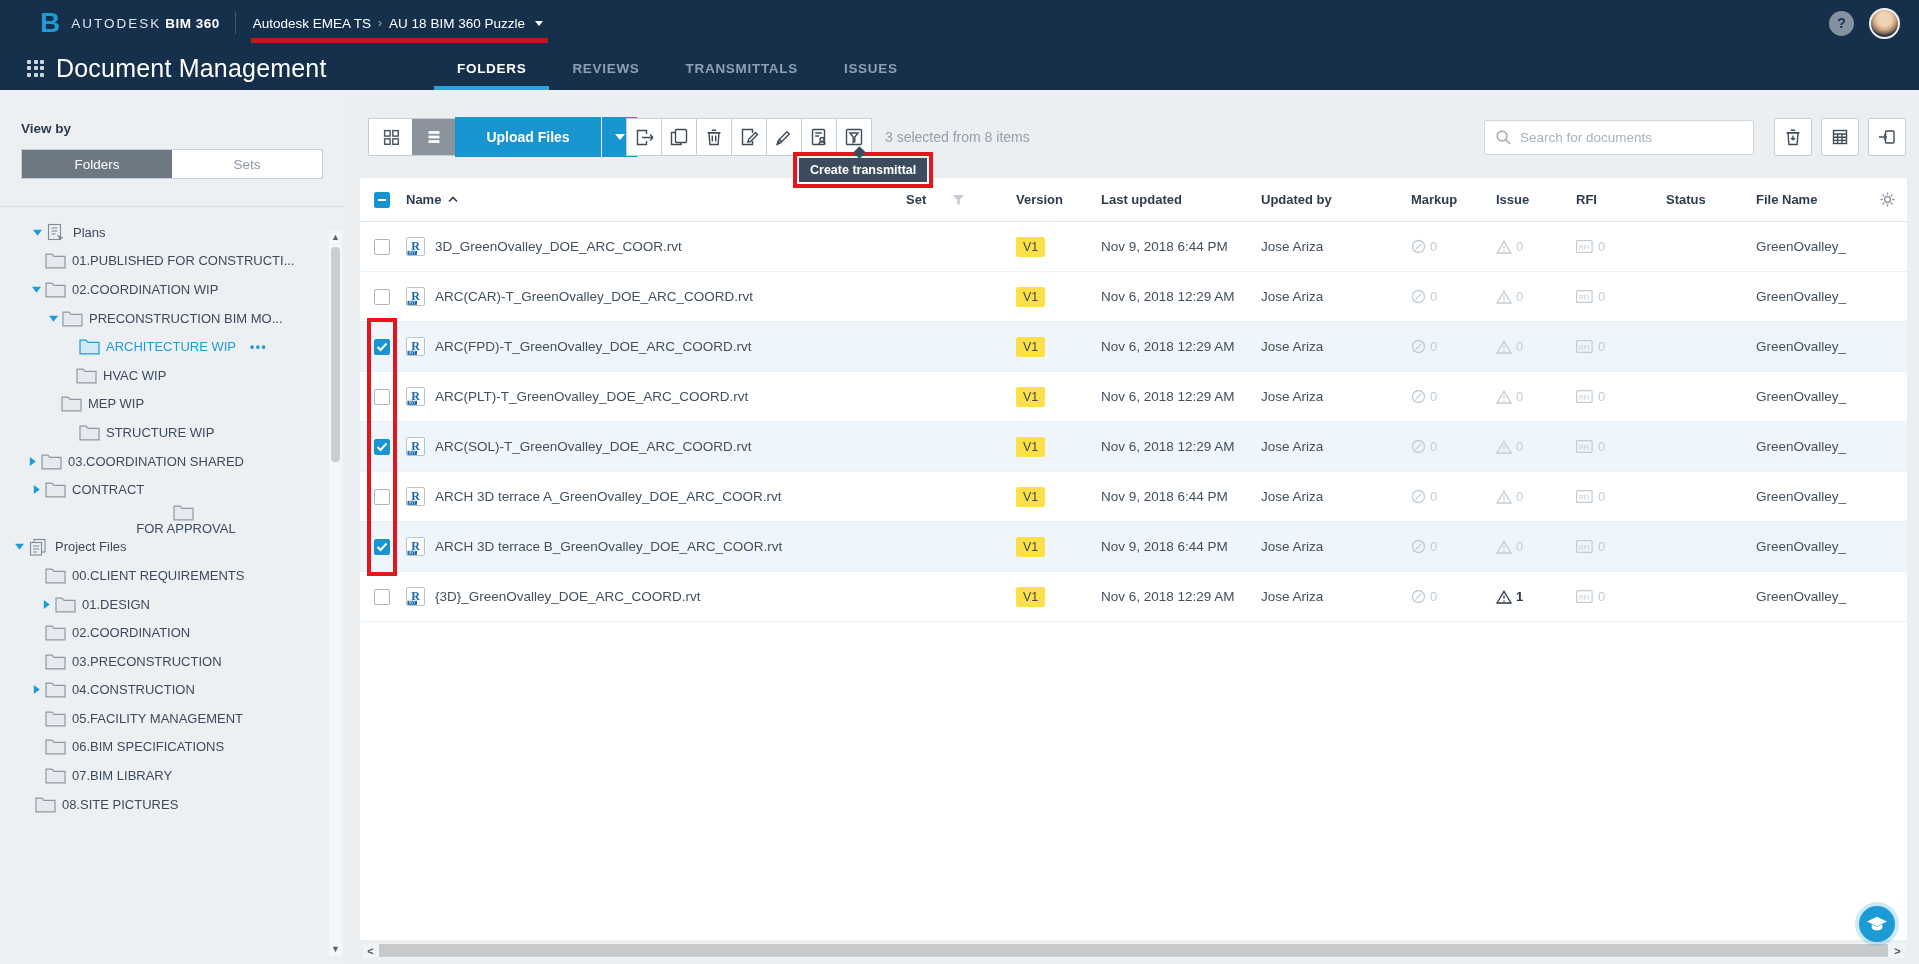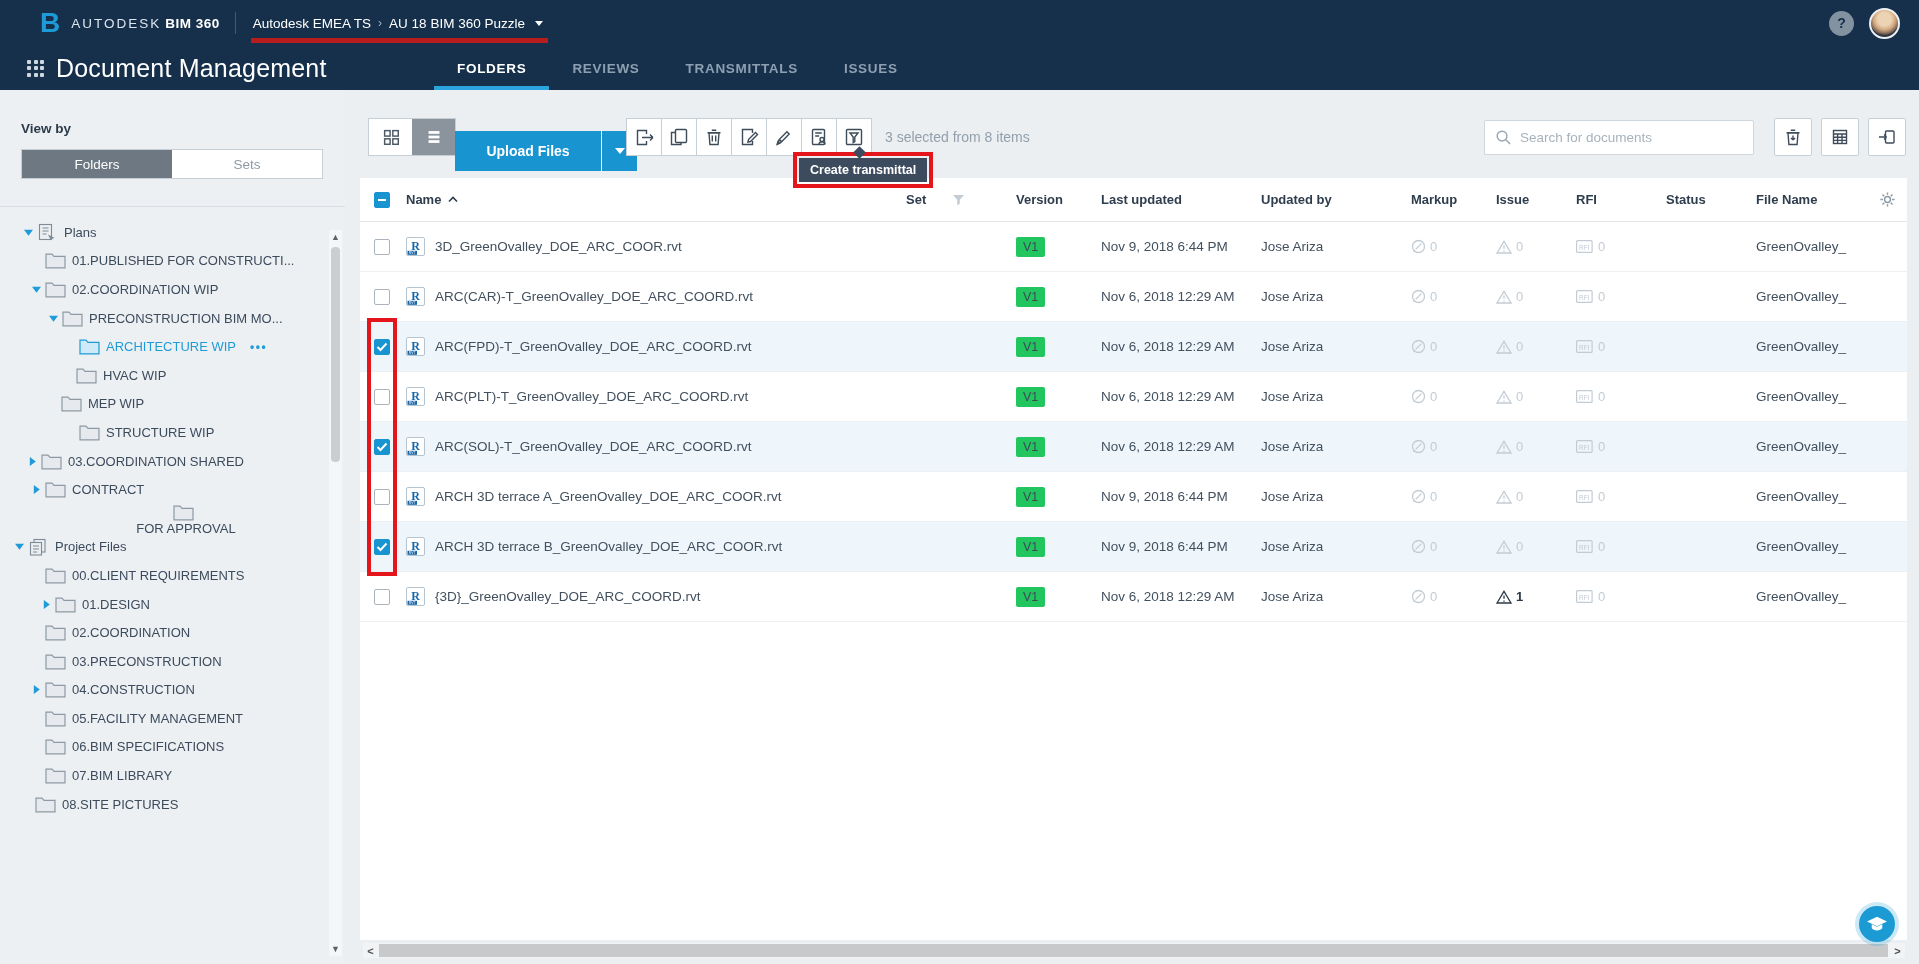--- a/index.html
+++ b/index.html
@@ -47,21 +47,21 @@
   .ss-arrow { position:absolute; left:0; right:0; height:14px; display:flex; align-items:center; justify-content:center; color:#5a636c; font-size:9px; cursor:pointer; }
   .ss-thumb { position:absolute; left:2px; width:9px; top:17px; height:215px; background:#c9ced3; border-radius:4px; cursor:pointer; }
 
   
   .content { position:absolute; top:90px; left:345px; right:0; bottom:0; background:#ebeff2; }
 
   .viewtoggles { position:absolute; left:23px; top:28px; height:38px; display:flex; border:1px solid #c7cfd6; background:#fff; }
   .vt-btn { width:43px; display:flex; align-items:center; justify-content:center; cursor:pointer; }
   .vt-btn.sel { background:#8b949c; }
 
-  .upload-group { position:absolute; left:110px; top:41px; height:40px; display:flex; cursor:pointer; }
+  .upload-group { position:absolute; left:110px; top:27px; height:40px; display:flex; cursor:pointer; }
   .upload-main { width:146px; background:#1894d1; color:#fff; font-size:14px; font-weight:bold; display:flex; align-items:center; justify-content:center; }
   .upload-caret { width:36px; background:#1894d1; border-left:1px solid #fff; display:flex; align-items:center; justify-content:center; }
   .upload-caret i { width:0; height:0; border-left:5.5px solid transparent; border-right:5.5px solid transparent; border-top:6px solid #fff; }
 
   .actions { position:absolute; left:281px; top:28px; height:38px; display:flex; }
   .act-btn { width:36px; background:#fff; border:1px solid #c7cfd6; margin-left:-1px; display:flex; align-items:center; justify-content:center; cursor:pointer; color:#3e4c5a; }
   .act-btn:first-child { margin-left:0; }
 
   .sel-text { position:absolute; left:540px; top:28px; height:38px; display:flex; align-items:center; font-size:14px; color:#93a0ac; }
 
@@ -86,21 +86,21 @@
   .t-head { display:grid; grid-template-columns:var(--cols); height:44px; align-items:center; border-bottom:1px solid #e1e6ea; font-size:13px; font-weight:bold; color:#2e3d4d; }
   .t-row { display:grid; grid-template-columns:var(--cols); height:50px; align-items:center; border-bottom:1px solid #edf0f3; font-size:13.5px; color:#42505e; }
   .t-row.hl { background:#eef6fc; }
   .c-cb { padding-left:14px; }
   .cb { width:16px; height:16px; border:1.5px solid #a9b4be; border-radius:2px; background:#fff; display:flex; align-items:center; justify-content:center; cursor:pointer; }
   .cb.on, .cb.ind { background:#1894d1; border-color:#1894d1; }
   .c-name { display:flex; align-items:center; gap:10px; overflow:hidden; white-space:nowrap; cursor:pointer; }
   .c-name svg { flex:none; }
   .head-name { display:flex; align-items:center; gap:7px; cursor:pointer; }
   .head-set { display:flex; align-items:center; gap:26px; cursor:pointer; }
-  .badge { display:inline-block; background:#22c55e; color:#3c4a58; font-size:12.5px; padding:3px 7px; border-radius:2px; }
+  .badge { display:inline-block; background:#fde047; color:#3c4a58; font-size:12.5px; padding:3px 7px; border-radius:2px; }
   .cnt { display:flex; align-items:center; gap:4px; color:#c3ccd4; font-size:13px; }
   .cnt.active { color:#2c3a48; font-weight:bold; }
   .c-gear { display:flex; justify-content:center; color:#8b98a4; cursor:pointer; }
 
   
   .hscroll { position:absolute; left:18px; right:14px; bottom:6px; height:15px; background:#f2f3f4; }
   .hs-arrow { position:absolute; top:0; bottom:0; width:15px; display:flex; align-items:center; justify-content:center; font-size:11px; font-weight:bold; color:#4a4f54; cursor:pointer; }
   .hs-thumb { position:absolute; left:16px; right:17px; top:1px; bottom:1px; background:#c7c9cb; cursor:pointer; }
   .fab { position:absolute; right:24px; bottom:22px; width:36px; height:36px; border-radius:50%; background:#1b9ad3; box-shadow:0 0 0 4px rgba(27,154,211,0.22); display:flex; align-items:center; justify-content:center; cursor:pointer; z-index:10; }
 </style>
@@ -143,21 +143,21 @@
 </div>
 
 <div class="sidebar">
   <div class="viewby">View by</div>
   <div class="toggle">
     <span class="opt sel">Folders</span>
     <span class="opt unsel">Sets</span>
   </div>
   <div class="side-divider"></div>
   <div class="tree" id="folder-tree">
-      <div class="tree-item" style="padding-left: 19px;">
+      <div class="tree-item" style="padding-left: 28px;">
         <span class="caret">
           <svg width="9" height="7" viewBox="0 0 9 7">
             <path d="M0 .8h9L4.5 6.8z" fill="#1f9bd7"></path>
           </svg>
         </span>
         <span class="tree-icon">
           <svg width="20" height="18" viewBox="0 0 20 18">
             <g fill="#eceff1" stroke="#7f8b96" stroke-width="1.1">
               <rect x="2.5" y="1.5" width="12" height="15"></rect>
             </g>

